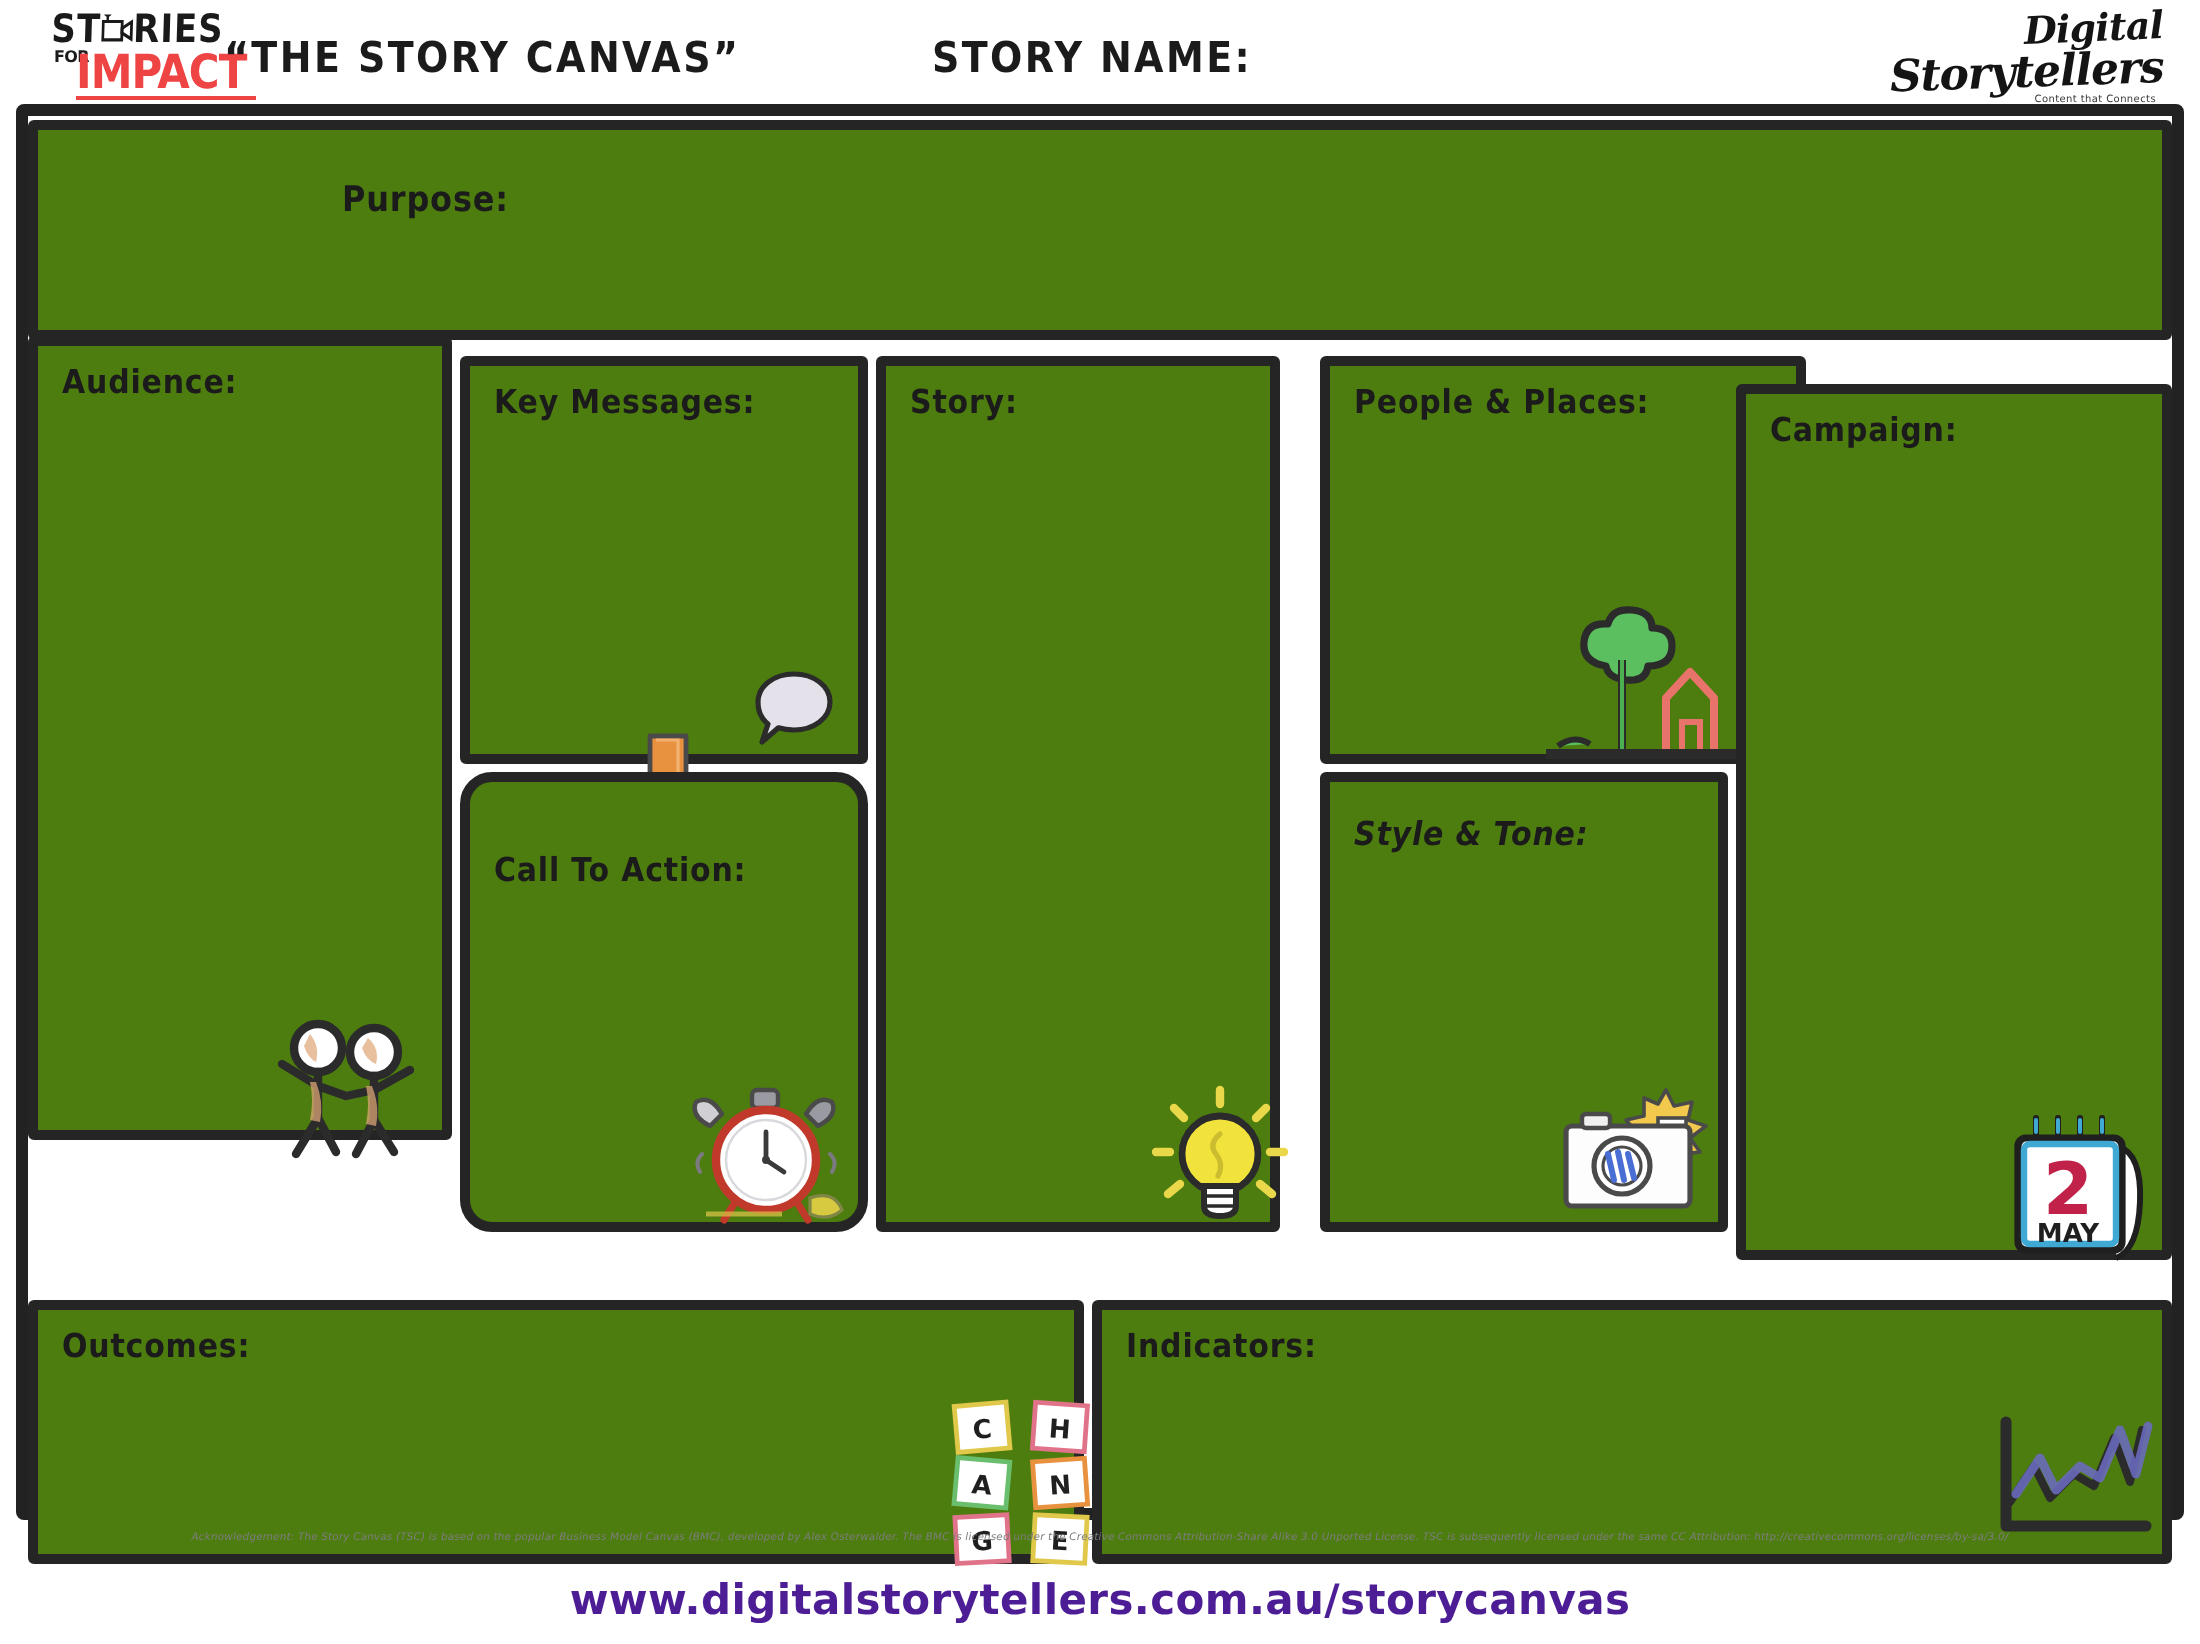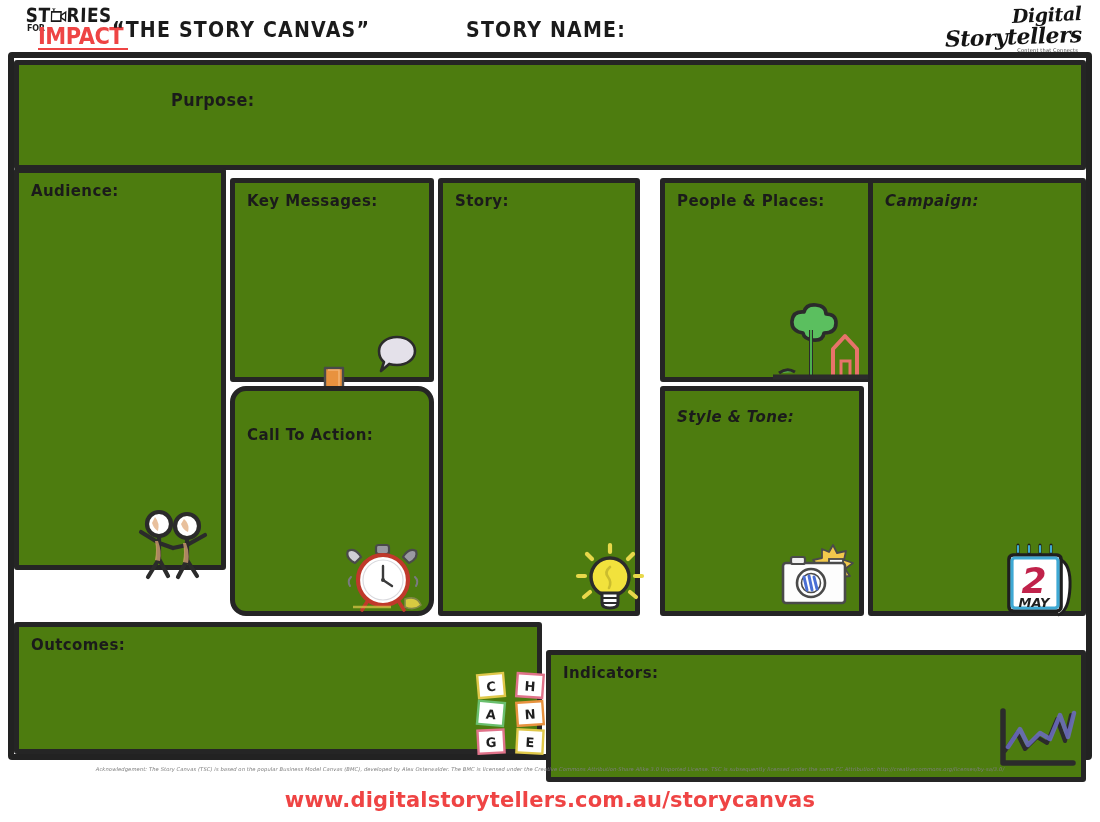--- a/index.html
+++ b/index.html
@@ -175,22 +175,22 @@
   }
 
   
   .box-purpose   { left: 14px;  top: 60px;  width: 1072px; height: 110px; }
   .box-audience  { left: 14px;  top: 168px; width: 212px;  height: 402px; }
   .box-key       { left: 230px; top: 178px; width: 204px;  height: 204px; }
   .box-cta       { left: 230px; top: 386px; width: 204px;  height: 230px; border-radius: 16px; }
   .box-story     { left: 438px; top: 178px; width: 202px;  height: 438px; }
   .box-people    { left: 660px; top: 178px; width: 243px;  height: 204px; }
   .box-style     { left: 660px; top: 386px; width: 204px;  height: 230px; font-style: italic; }
-  .box-campaign  { left: 868px; top: 178px; width: 218px;  height: 438px; font-style: italic; }
-  .box-outcomes  { left: 14px;  top: 622px; width: 528px;  height: 132px; }
+  .box-campaign  { left: 868px; top: 192px; width: 218px;  height: 438px; }
+  .box-outcomes  { left: 14px;  top: 650px; width: 528px;  height: 132px; }
   .box-indicators{ left: 546px; top: 650px; width: 540px;  height: 132px; }
 
   
   .icon-holder {
     position: absolute;
     pointer-events: none;
   }
 
   
   .ack {
@@ -206,21 +206,21 @@
     white-space: nowrap;
   }
   .site-url {
     position: absolute;
     left: 0; top: 788px;
     width: 1100px;
     text-align: center;
     font-family: "DejaVu Sans", sans-serif;
     font-size: 21px;
     font-weight: 700;
-    color: #ef4444;
+    color: #4c1d95;
     letter-spacing: 0.2px;
   }
 </style>
 </head>
 <body>
 
 <div class="canvas-root">
 
   <div class="header">
 

